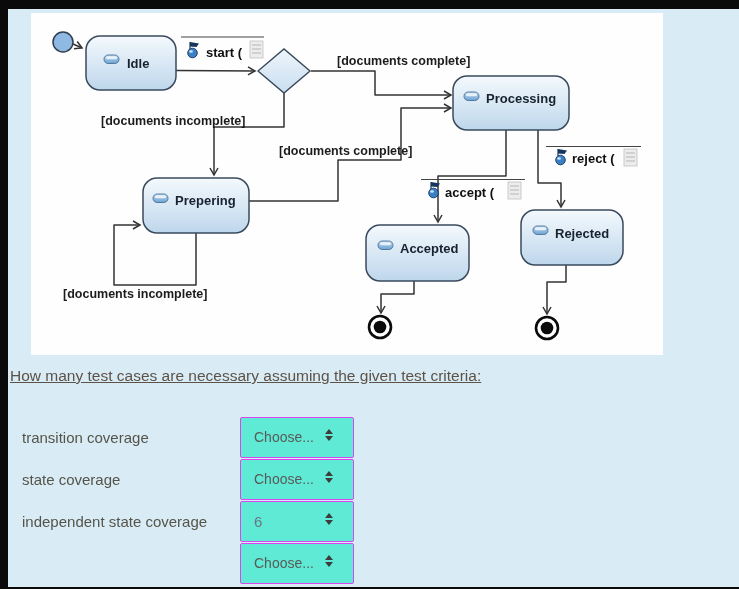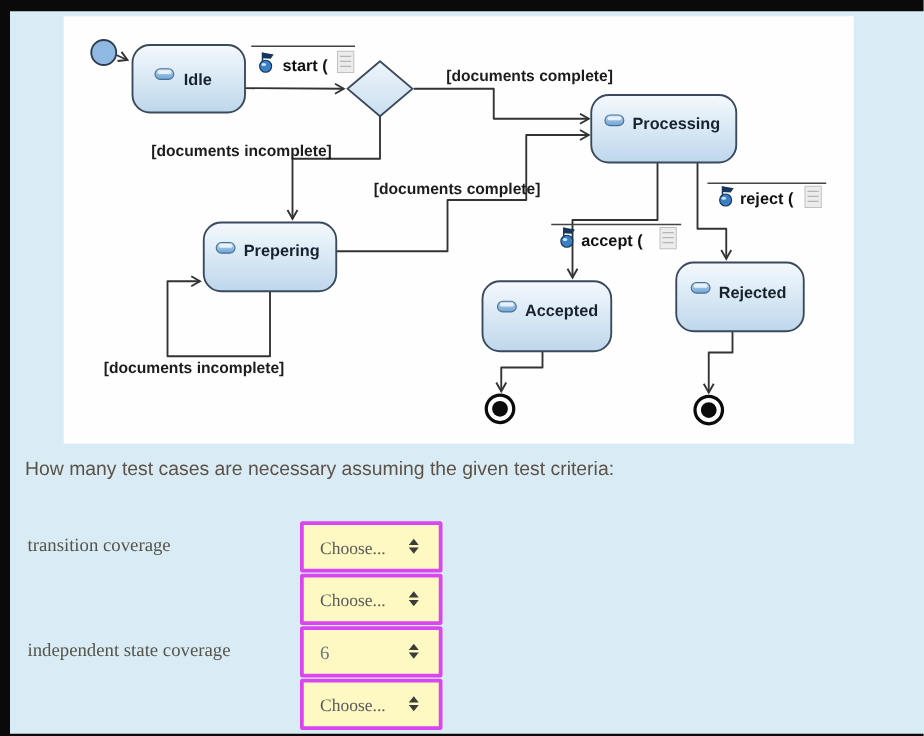--- a/index.html
+++ b/index.html
@@ -9,40 +9,39 @@
     background:#d9ecf6;
     font-family:"Liberation Sans", sans-serif;
   }
   .frame-top    { position:absolute; top:0; left:0; width:739px; height:9px;  background:#0a0a0a; }
   .frame-left   { position:absolute; top:0; left:0; width:8px;  height:589px; background:#0a0a0a; }
   .frame-bottom { position:absolute; bottom:0; left:0; width:739px; height:2px; background:#0a0a0a; }
 
   .diagram-panel {
     position:absolute; left:31px; top:13px; width:632px; height:342px;
     background:#fefefe;
-    margin-left:20px;
   }
   svg text { font-family:"Liberation Sans", sans-serif; }
   .state-name { font-size:13px; font-weight:bold; fill:#16222e; }
   .guard      { font-size:12.5px; font-weight:bold; fill:#1c1c1c; }
   .trigger    { font-size:13px; font-weight:bold; fill:#101010; }
 
   .question {
-    position:absolute; left:20px; top:367px; width:700px;
-    font-size:15.5px; color:#5c5247;
-  }
-  .row { position:absolute; left:0; width:585px; height:41px;font-family:Liberation Serif, serif; }
+    position:absolute; left:10px; top:367px; width:700px;
+    font-size:15.5px; color:#5c5247;text-decoration:underline;
+  }
+  .row { position:absolute; left:0; width:585px; height:41px; }
   .row-1 { top:417px; } .row-2 { top:459px; } .row-3 { top:501px; } .row-4 { top:543px; }
   .row-label {
     position:absolute; left:22px; top:0; height:41px; line-height:41px;
     font-size:15px; color:#55544a; white-space:nowrap;
   }
   .select {
     position:absolute; left:240px; top:0; width:114px; height:41px;
-    background:#fef9c3; border:3px solid #d946ef; border-radius:2px;
+    background:#5eead4; border:1px solid #d946ef; border-radius:2px;
     cursor:pointer;
   }
   .select-value {
     position:absolute; left:13px; top:0; height:39px; line-height:39px;
     font-size:14px; color:#5a5a5a; white-space:nowrap;
   }
   .stepper {
     position:absolute; left:84px; top:11px;
     display:flex; flex-direction:column; align-items:center; gap:2px;
   }
@@ -212,20 +211,21 @@
   <div class="select">
     <span class="select-value">Choose...</span>
     <span class="stepper">
         <span class="tri-up"></span>
         <span class="tri-down"></span>
       </span>
   </div>
 </div>
 
 <div class="row row-2">
+  <div class="row-label">state coverage</div>
   <div class="select">
     <span class="select-value">Choose...</span>
     <span class="stepper">
         <span class="tri-up"></span>
         <span class="tri-down"></span>
       </span>
   </div>
 </div>
 
 <div class="row row-3">

